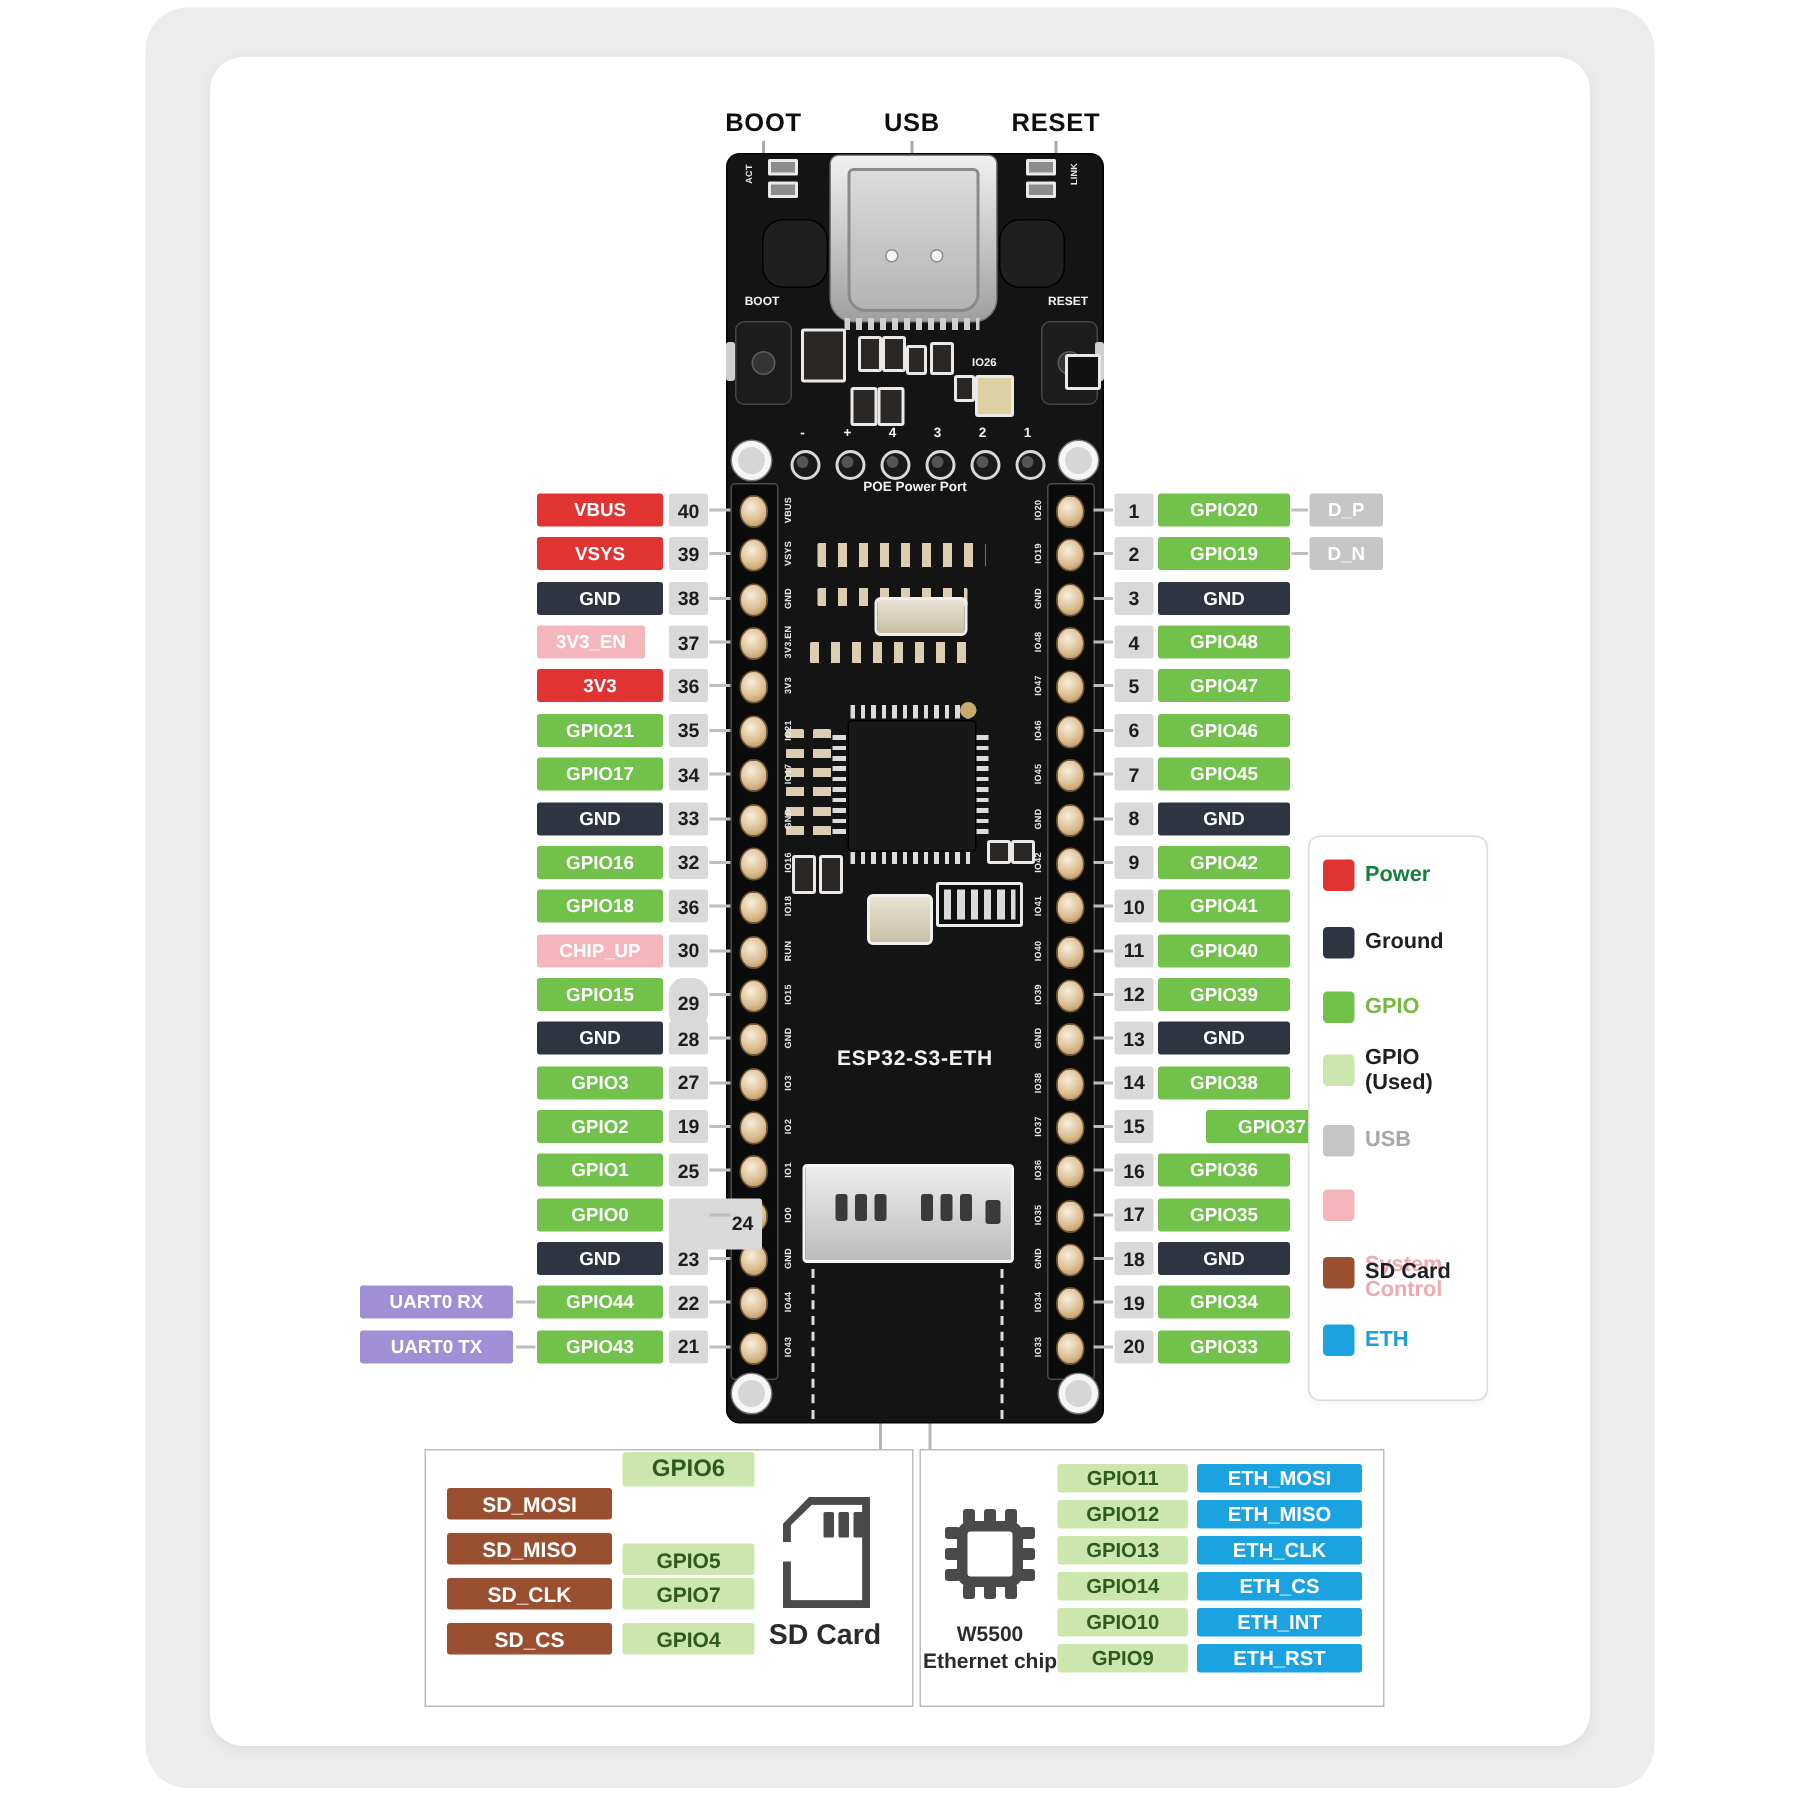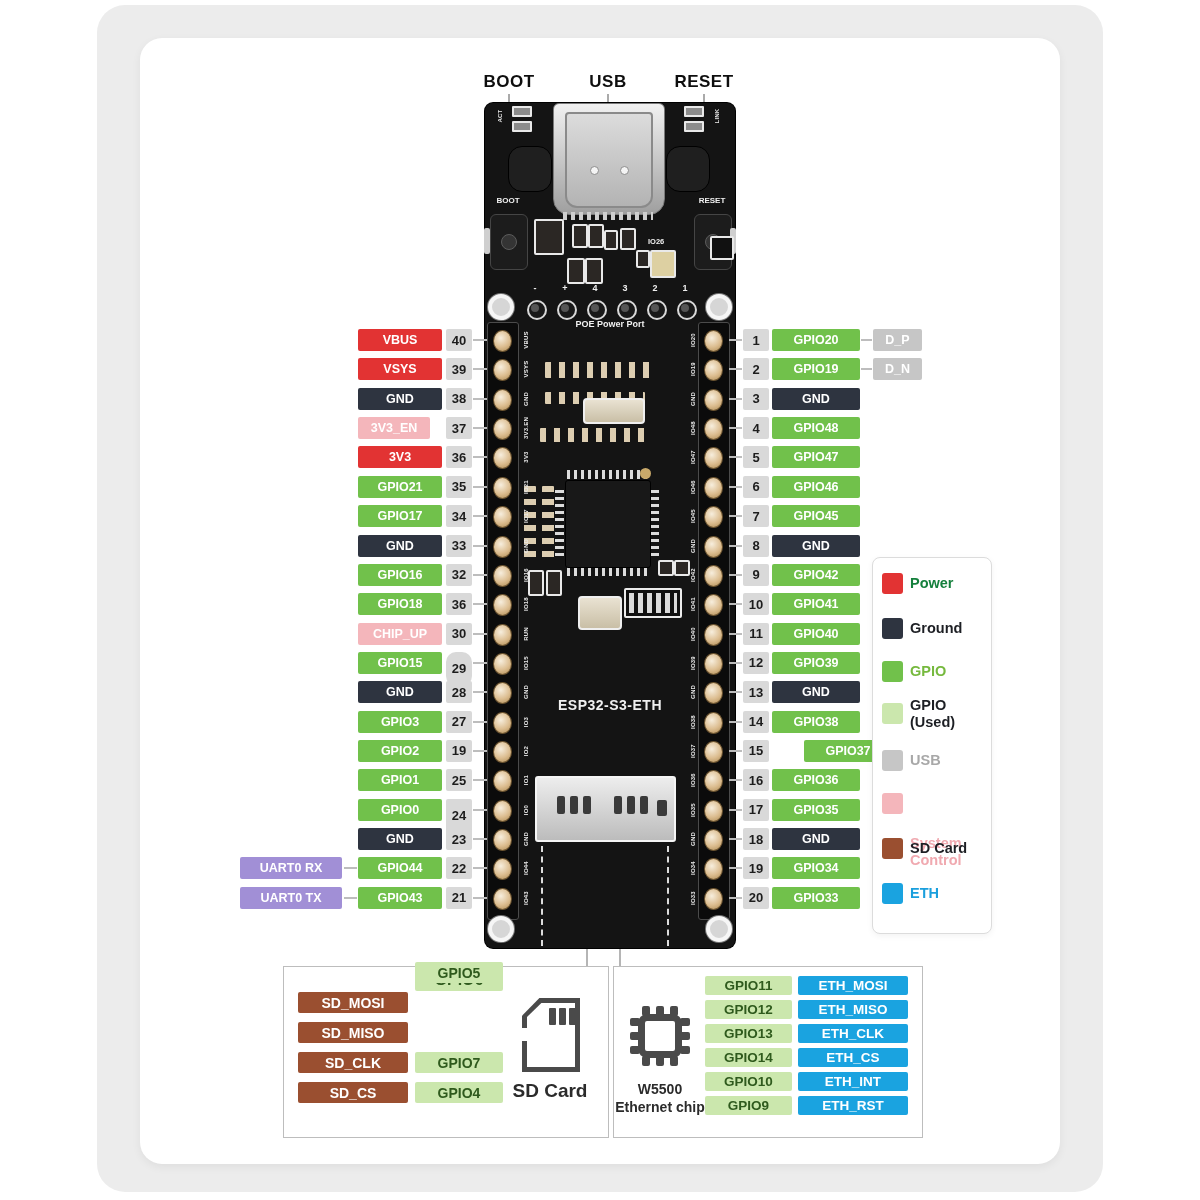--- a/index.html
+++ b/index.html
@@ -331,21 +331,21 @@
       <div class="box t-gpio" style="left: 358px; top: 710.5px; width: 84px; height: 22px;">GPIO3</div>
       <div class="box num" style="left: 446px; top: 710.5px; width: 26px; height: 22px;">27</div>
       <div class="tick" style="left: 473px; top: 720.5px; width: 14px;"></div>
       <div class="box t-gpio" style="left: 358px; top: 739.9px; width: 84px; height: 22px;">GPIO2</div>
       <div class="box num" style="left: 446px; top: 739.9px; width: 26px; height: 22px;">19</div>
       <div class="tick" style="left: 473px; top: 749.9px; width: 14px;"></div>
       <div class="box t-gpio" style="left: 358px; top: 769.3px; width: 84px; height: 22px;">GPIO1</div>
       <div class="box num" style="left: 446px; top: 769.3px; width: 26px; height: 22px;">25</div>
       <div class="tick" style="left: 473px; top: 779.3px; width: 14px;"></div>
       <div class="box t-gpio" style="left: 358px; top: 798.6px; width: 84px; height: 22px;">GPIO0</div>
-      <div class="box num" style="left: 446px; top: 798.6px; width: 26px; height: 34px;">24</div>
+      <div class="box num" style="left: 446px; top: 798.6px; width: 26px; height: 34px; padding-left: 36px;">24</div>
       <div class="tick" style="left: 473px; top: 808.6px; width: 14px;"></div>
       <div class="box t-ground" style="left: 358px; top: 828px; width: 84px; height: 22px;">GND</div>
       <div class="box num" style="left: 446px; top: 828px; width: 26px; height: 22px;">23</div>
       <div class="tick" style="left: 473px; top: 838px; width: 14px;"></div>
       <div class="box t-gpio" style="left: 358px; top: 857.3px; width: 84px; height: 22px;">GPIO44</div>
       <div class="box num" style="left: 446px; top: 857.3px; width: 26px; height: 22px;">22</div>
       <div class="tick" style="left: 473px; top: 867.3px; width: 14px;"></div>
       <div class="box t-uart" style="left: 240px; top: 857.3px; width: 102px; height: 22px;">UART0 RX</div>
       <div class="tick" style="left: 344px; top: 867.3px; width: 13px;"></div>
       <div class="box t-gpio" style="left: 358px; top: 886.6px; width: 84px; height: 22px;">GPIO43</div>
@@ -458,21 +458,21 @@
         <div>ETH</div>
       </div>
     </div>
 
   <div class="tbl" style="left:283px;top:966px;width:324px;height:170px;"></div>
   <div class="tbl" style="left:613px;top:966px;width:308px;height:170px;"></div>
   <div>
       <div class="box t-sd" style="left: 298px; top: 992px; width: 110px; height: 21px; font-size: 14px;">SD_MOSI</div>
       <div class="box t-gpio_used" style="left: 415px; top: 968px; width: 88px; height: 23px; font-size: 16px;">GPIO6</div>
       <div class="box t-sd" style="left: 298px; top: 1022px; width: 110px; height: 21px; font-size: 14px;">SD_MISO</div>
-      <div class="box t-gpio_used" style="left: 415px; top: 962px; width: 88px; height: 21px; font-size: 14px;">GPIO5</div>
+      <div class="box t-gpio_used" style="left: 415px; top: 1029px; width: 88px; height: 21px; font-size: 14px;">GPIO5</div>
       <div class="box t-sd" style="left: 298px; top: 1052px; width: 110px; height: 21px; font-size: 14px;">SD_CLK</div>
       <div class="box t-gpio_used" style="left: 415px; top: 1052px; width: 88px; height: 21px; font-size: 14px;">GPIO7</div>
       <div class="box t-sd" style="left: 298px; top: 1082px; width: 110px; height: 21px; font-size: 14px;">SD_CS</div>
       <div class="box t-gpio_used" style="left: 415px; top: 1082px; width: 88px; height: 21px; font-size: 14px;">GPIO4</div>
     </div>
   <div>
       <div class="box t-gpio_used" style="left: 705px; top: 976px; width: 87px; height: 19px; font-size: 13.5px;">GPIO11</div>
       <div class="box t-eth" style="left: 798px; top: 976px; width: 110px; height: 19px; font-size: 13.5px;">ETH_MOSI</div>
       <div class="box t-gpio_used" style="left: 705px; top: 1000px; width: 87px; height: 19px; font-size: 13.5px;">GPIO12</div>
       <div class="box t-eth" style="left: 798px; top: 1000px; width: 110px; height: 19px; font-size: 13.5px;">ETH_MISO</div>

